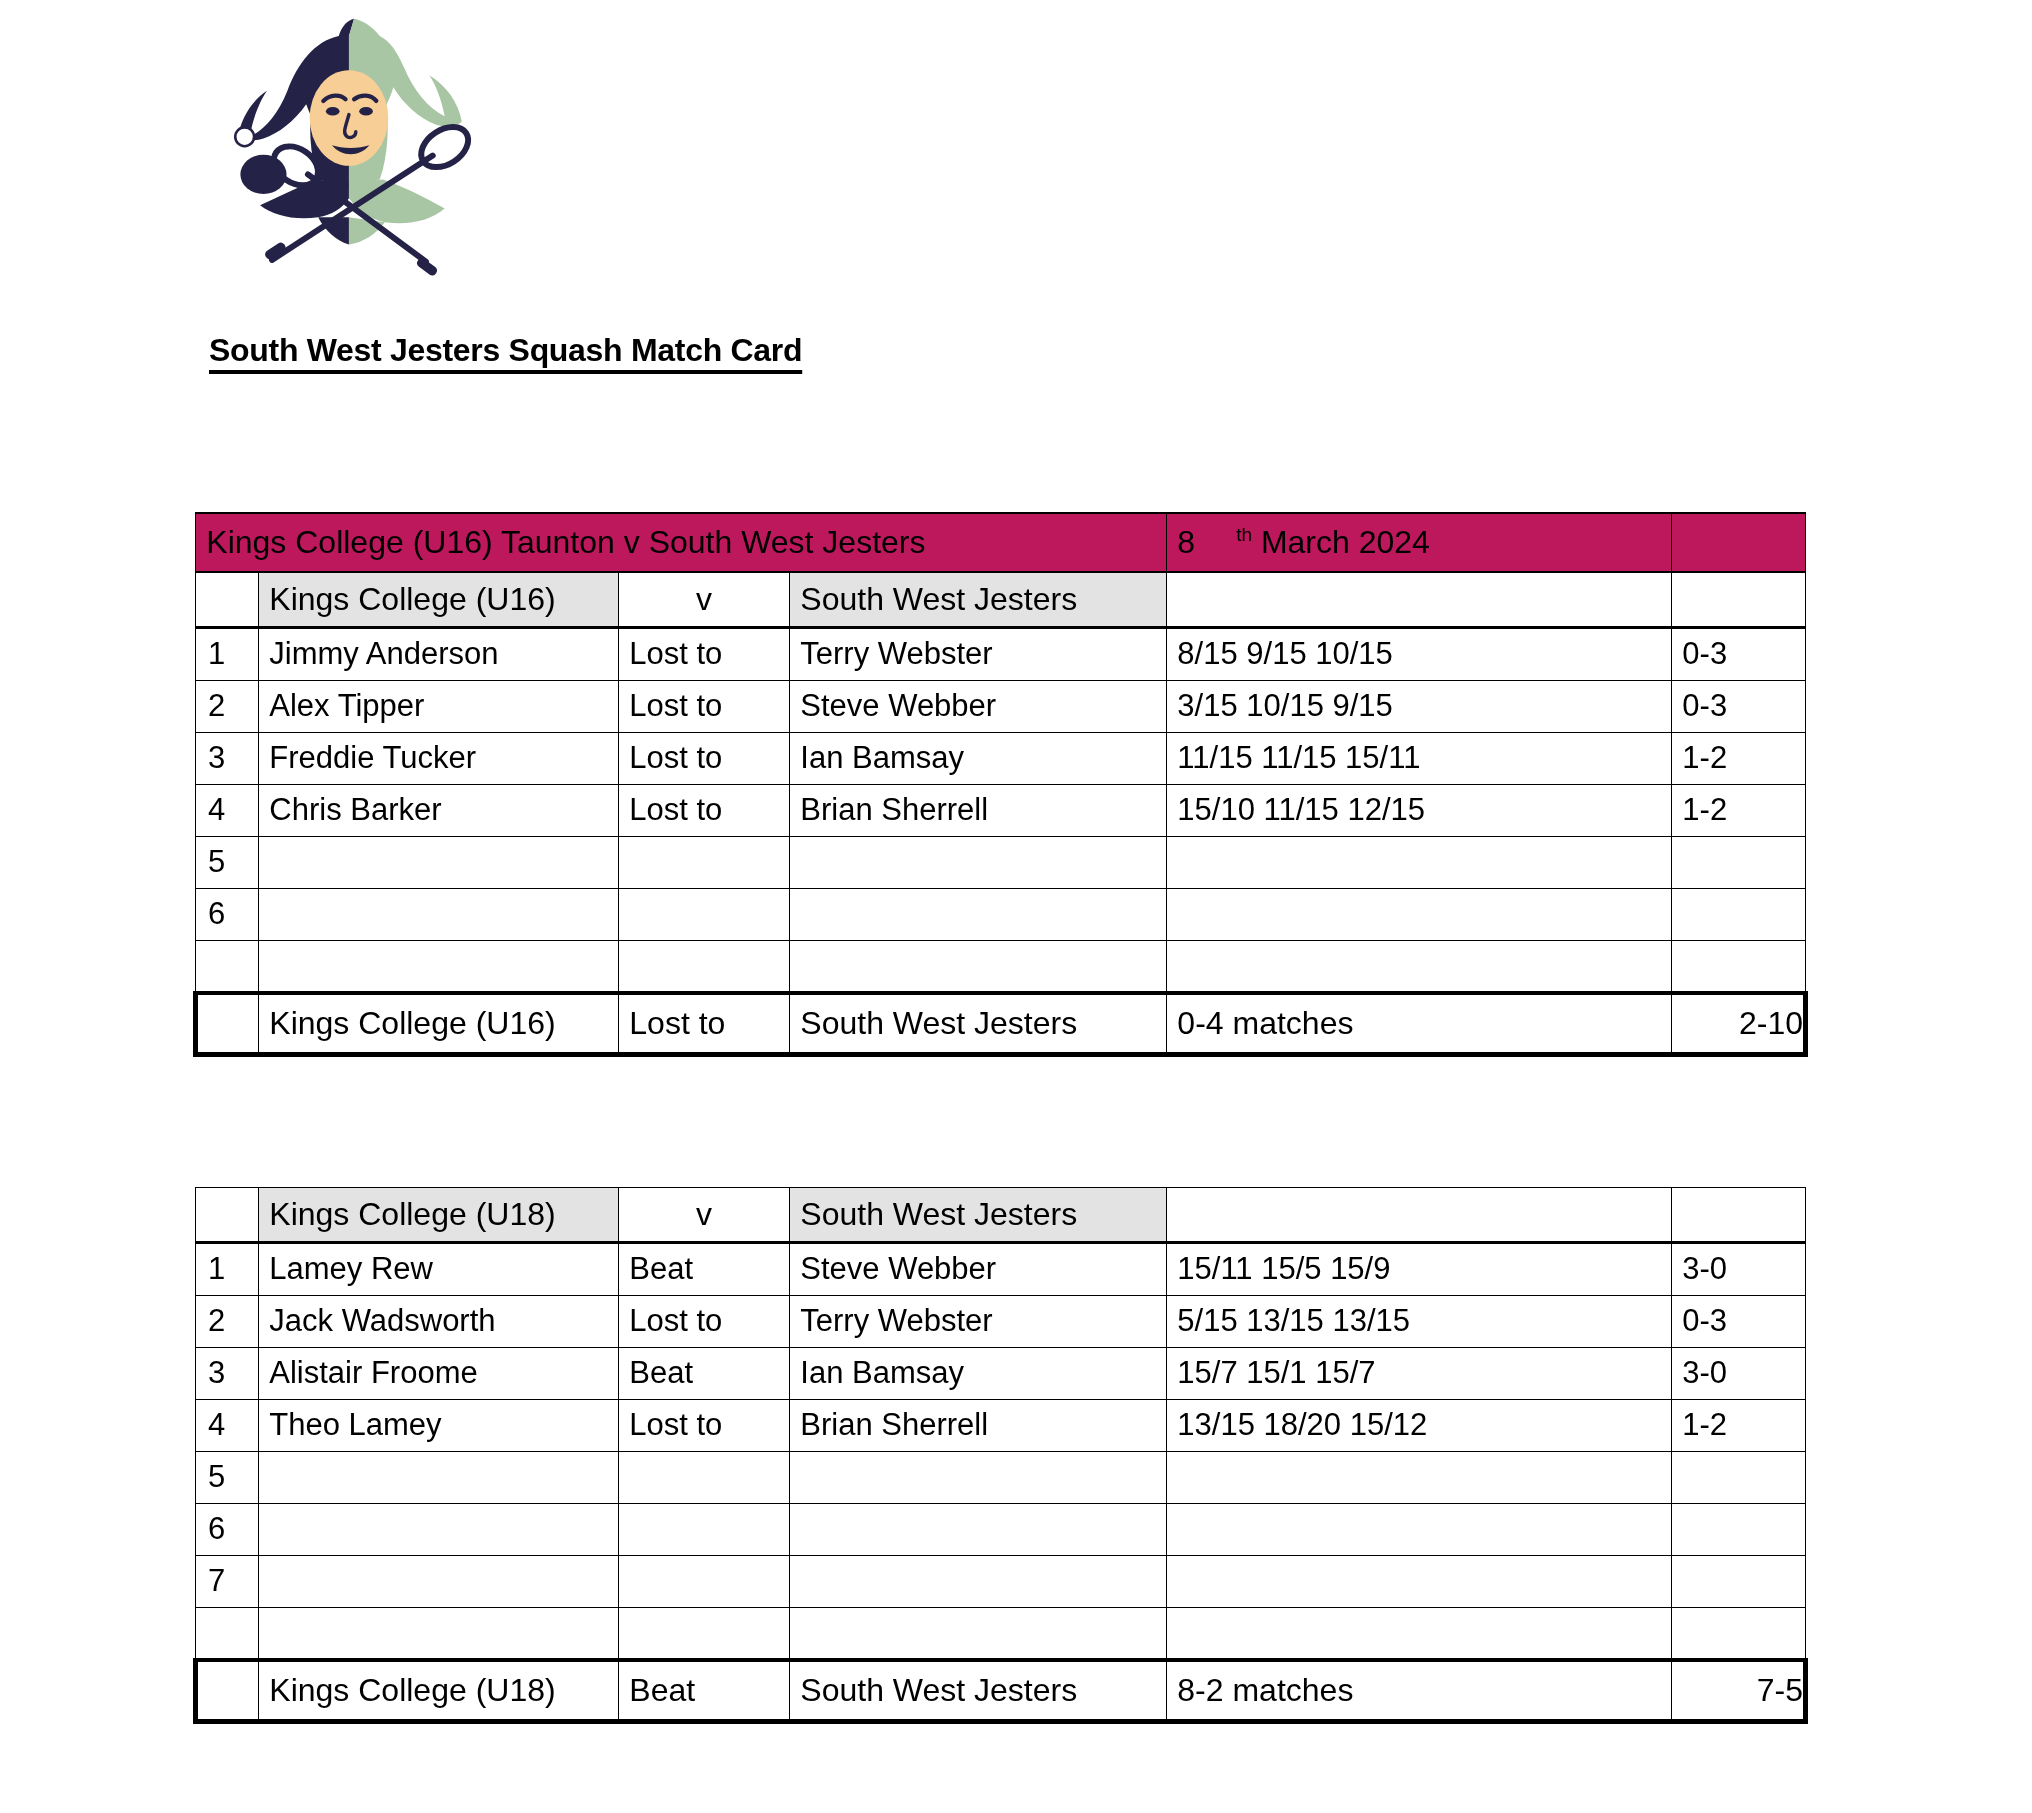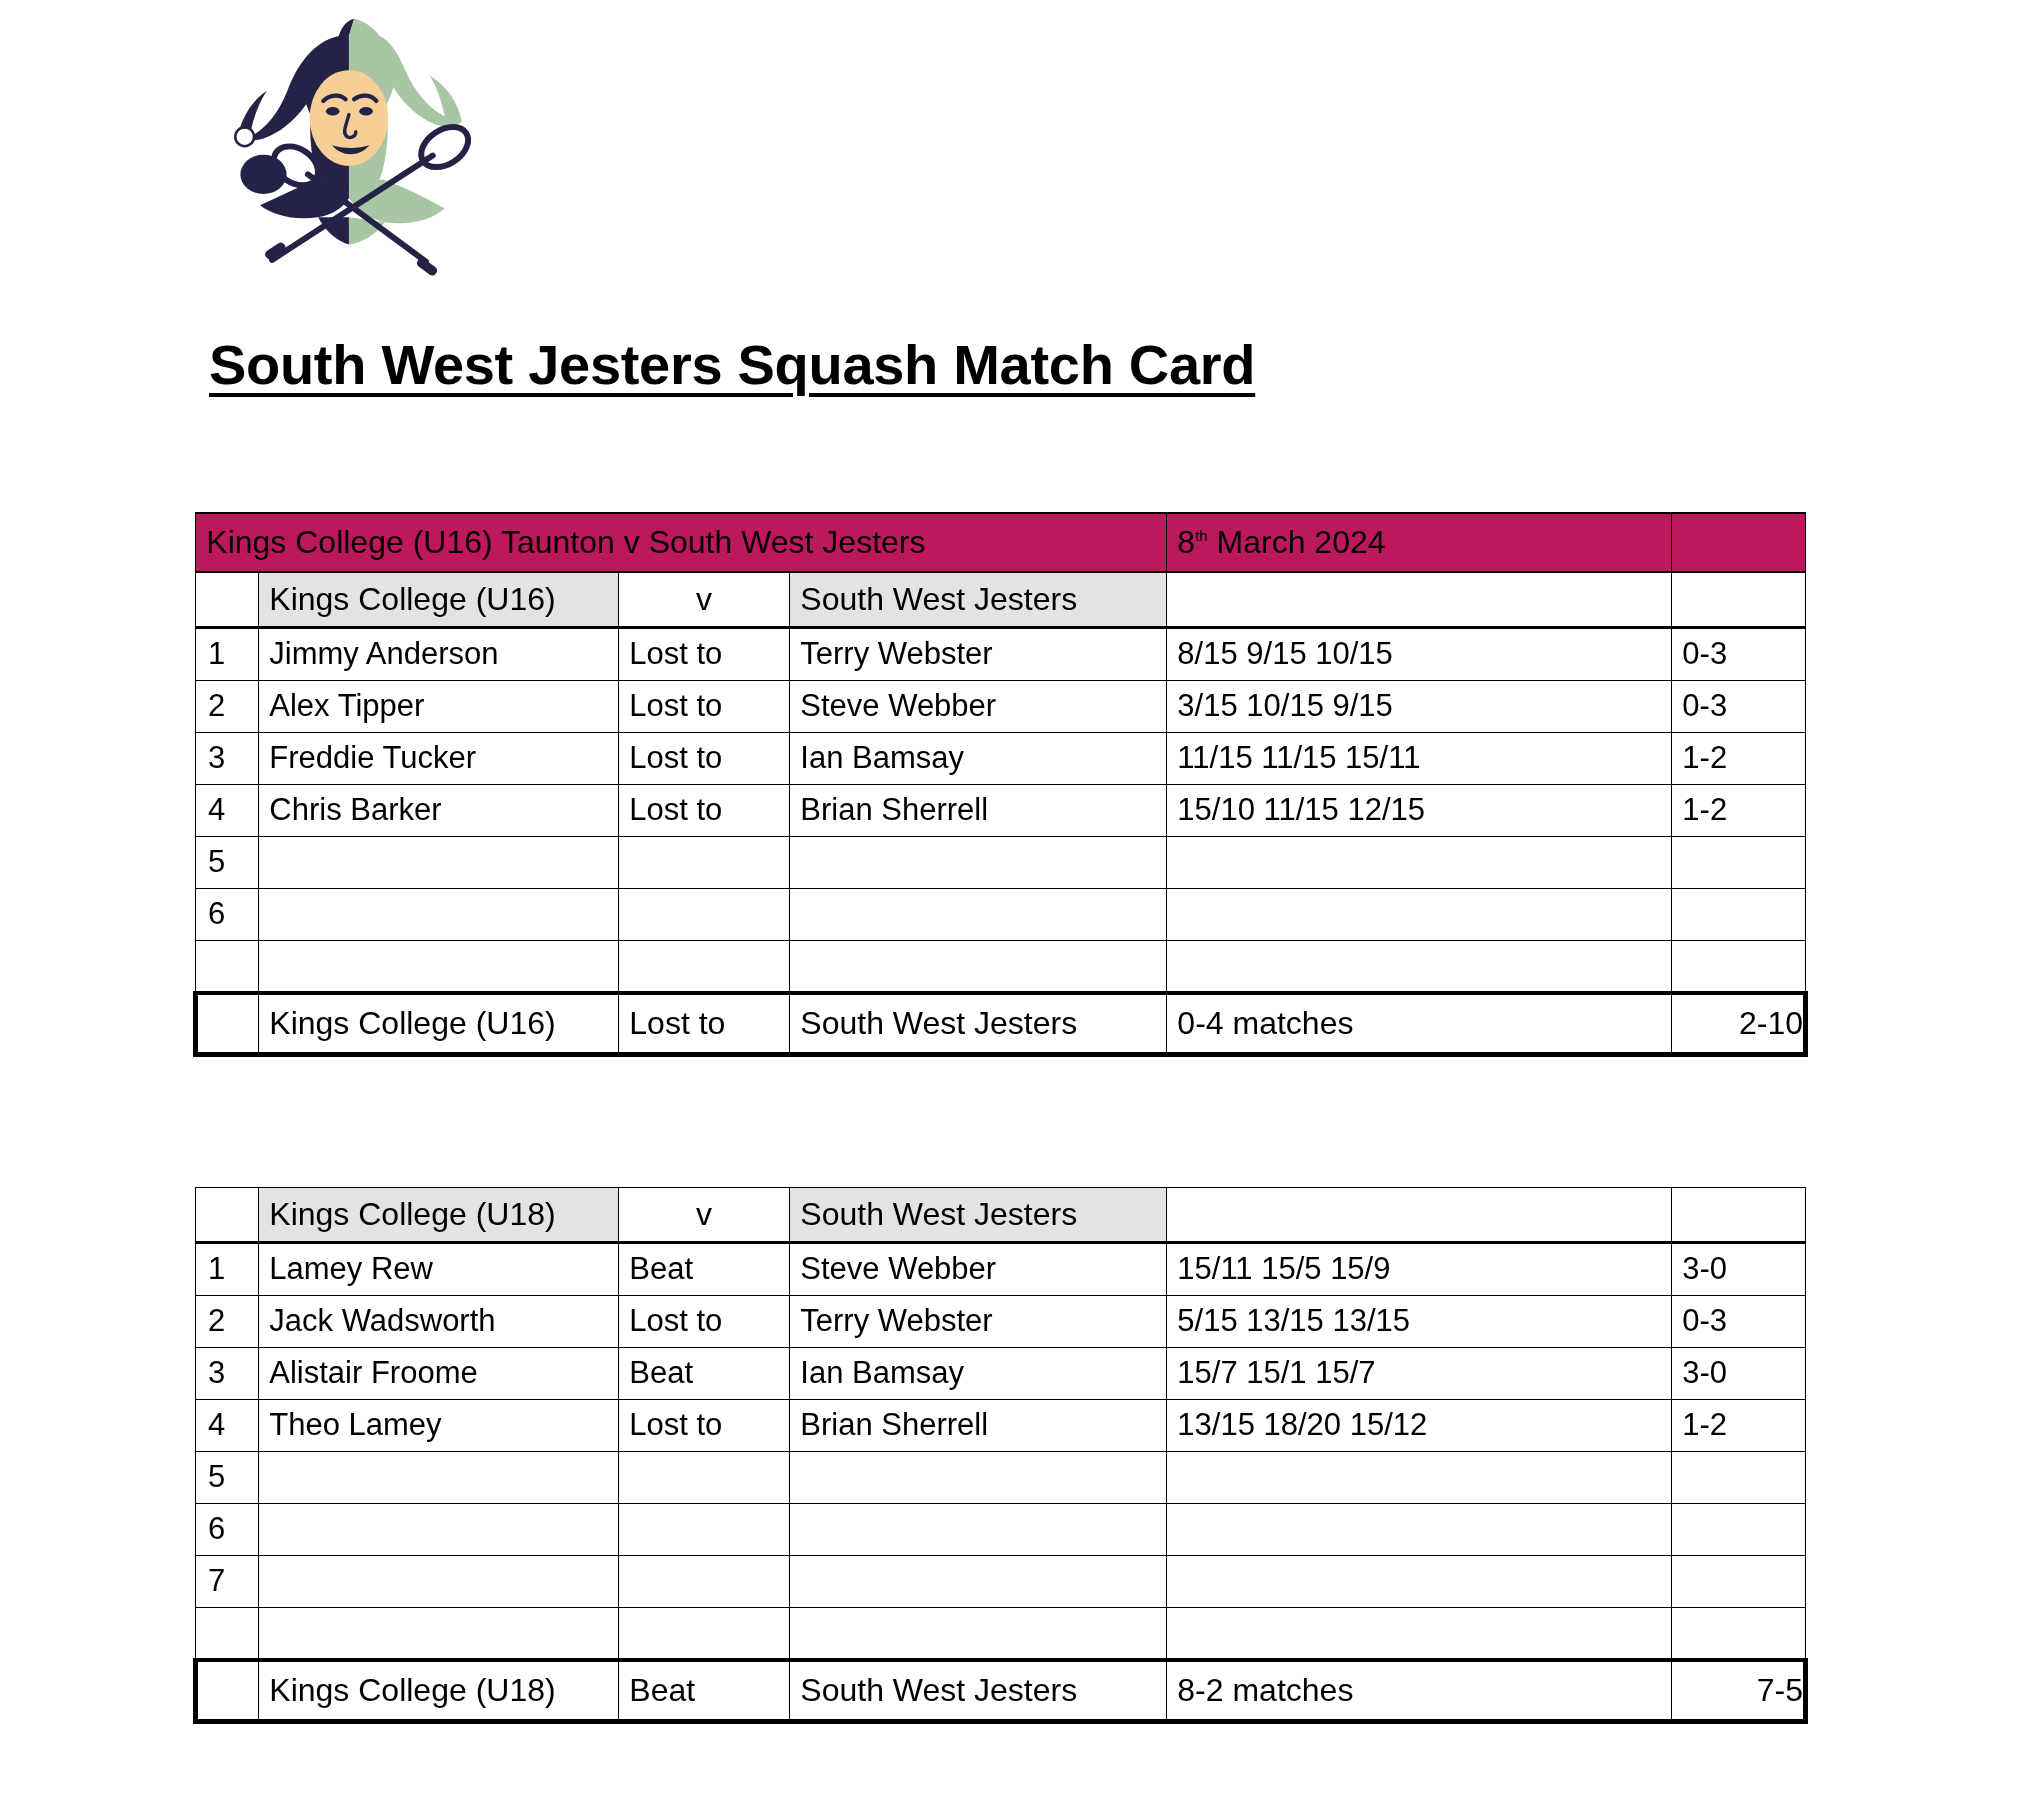--- a/index.html
+++ b/index.html
@@ -24,21 +24,21 @@
     width: 291px;
     height: 265px;
   }
   #logo-area svg { display: block; width: 291px; height: 265px; }
 
   
   #page-title {
     position: absolute;
     left: 209px;
     top: 332px;
-    font-size: 56px;
+    font-size: 32px;
     font-weight: bold;
     letter-spacing: -0.3px;
     text-decoration: underline;
     text-underline-offset: 8.6px;
     text-decoration-thickness: 4.3px;
     white-space: nowrap;
   }
 
   
   .match-table {
@@ -74,21 +74,21 @@
   tr.fixture-row td {
     background: #be185d;
     height: 57px;
     font-size: 32px;
     border-top: 2.6px solid #000;
     border-bottom: 2.6px solid #000;
   }
   tr.fixture-row td.fx-left  { border-right: 1.3px solid #000; }
   tr.fixture-row td.fx-date  { }
   tr.fixture-row td.fx-blank { }
-  .sup { font-size: 15px; vertical-align: super; line-height: 0; }
+  .sup { font-size: 19px; vertical-align: super; line-height: 0; margin-left: 41px; }
 
   
   tr.teams-row td { height: 53px; font-size: 32px; }
   tr.teams-row td.shaded { background: #e3e3e3; }
   tr.teams-row td.vcell  { text-align: center; padding-left: 0; background:#ffffff; }
   tr.teams-row td { border-bottom: 3.4px solid #000; }
   tr.teams-row td.t-num { border-bottom: 3.4px solid #000; }
 
   
   tr.player-row td { height: 51px; }

